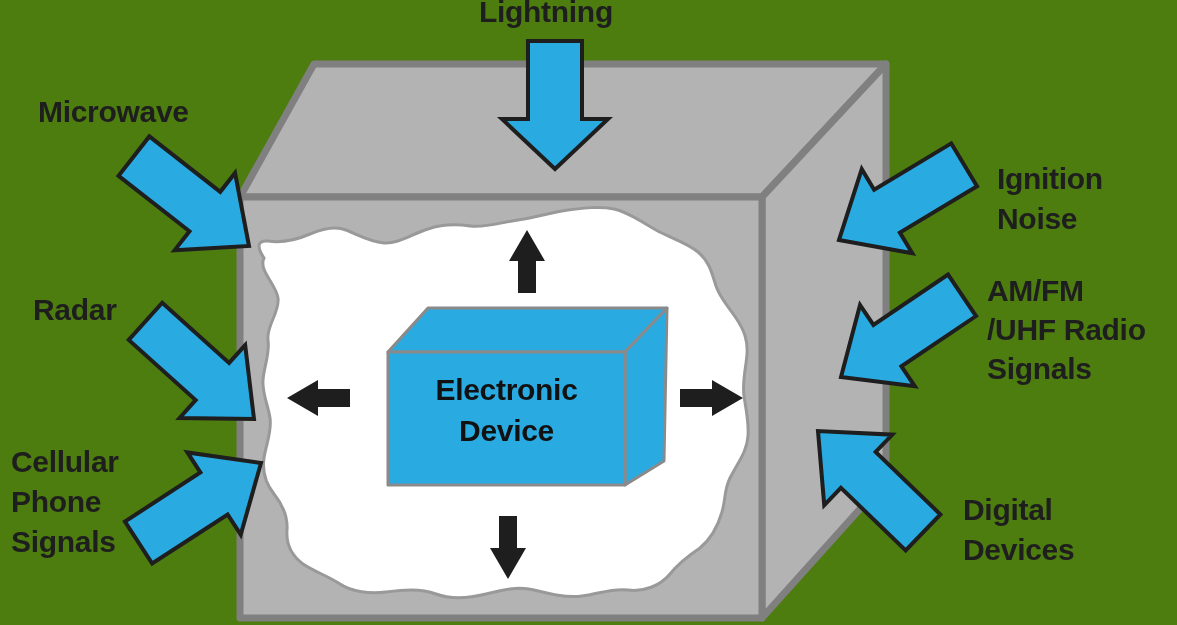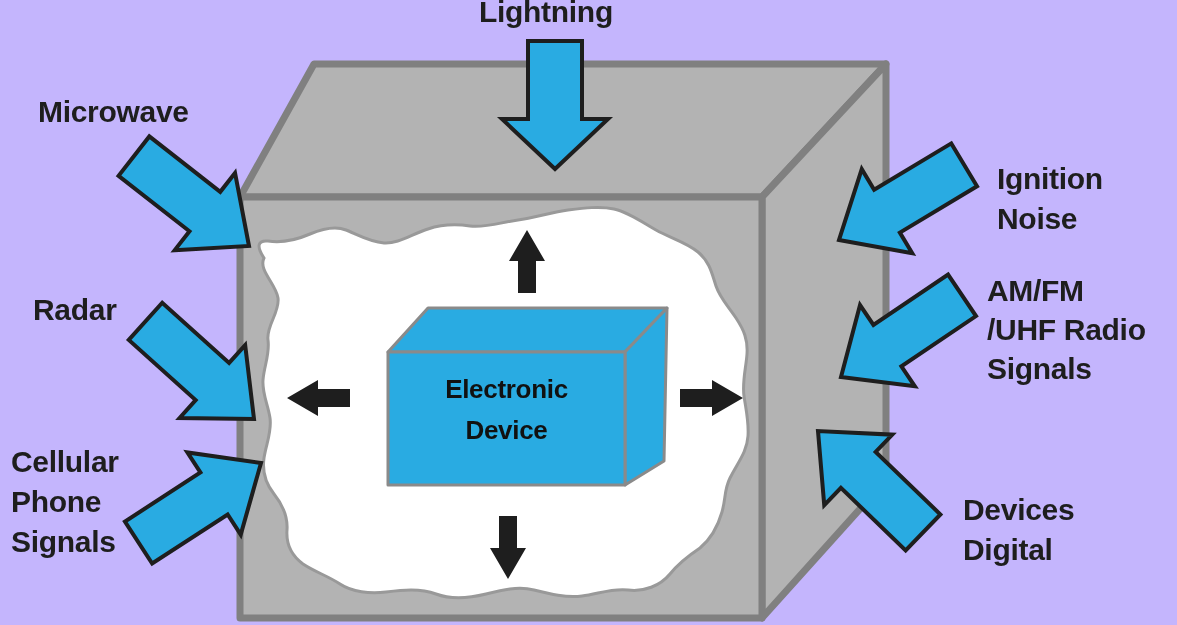--- a/index.html
+++ b/index.html
@@ -1,39 +1,39 @@
 <!DOCTYPE html>
 <html><head>
 <meta charset="utf-8">
 <style>
   html,body{margin:0;padding:0;background:#fff;}
   .stage{
     position:relative;
     width:1177px;height:625px;
     overflow:hidden;
-    background:#c4b5fd;
+    background:#4d7c0f;
     font-family:"Liberation Sans","DejaVu Sans",sans-serif;
   }
   .stage svg{position:absolute;left:0;top:0;}
   .label{
     position:absolute;
     color:#1E1E1E;
     font-size:30px;
     font-weight:600;
     letter-spacing:-0.3px;
     line-height:40px;
     white-space:nowrap;
   }
   .label.lh39{line-height:39px;}
   .device-label{
     position:absolute;
     left:388px;top:369px;width:237px;
     text-align:center;
     color:#111;
-    font-size:26px;
+    font-size:30px;
     font-weight:600;
     letter-spacing:-0.3px;
     line-height:41px;
   }
 </style>
 </head>
 <body>
 
 <div class="stage">
 
@@ -130,22 +130,22 @@
     <div>Noise</div>
   </div>
 
   <div class="label lh39" style="left:987px;top:271px">
     <div>AM/FM</div>
     <div>/UHF Radio</div>
     <div>Signals</div>
   </div>
 
   <div class="label" style="left:963px;top:490px">
+    <div>Digital</div>
     <div>Devices</div>
-    <div>Digital</div>
   </div>
 
   <div class="device-label">
     <div>Electronic</div>
     <div>Device</div>
   </div>
 
 </div>
 
 </body></html>

